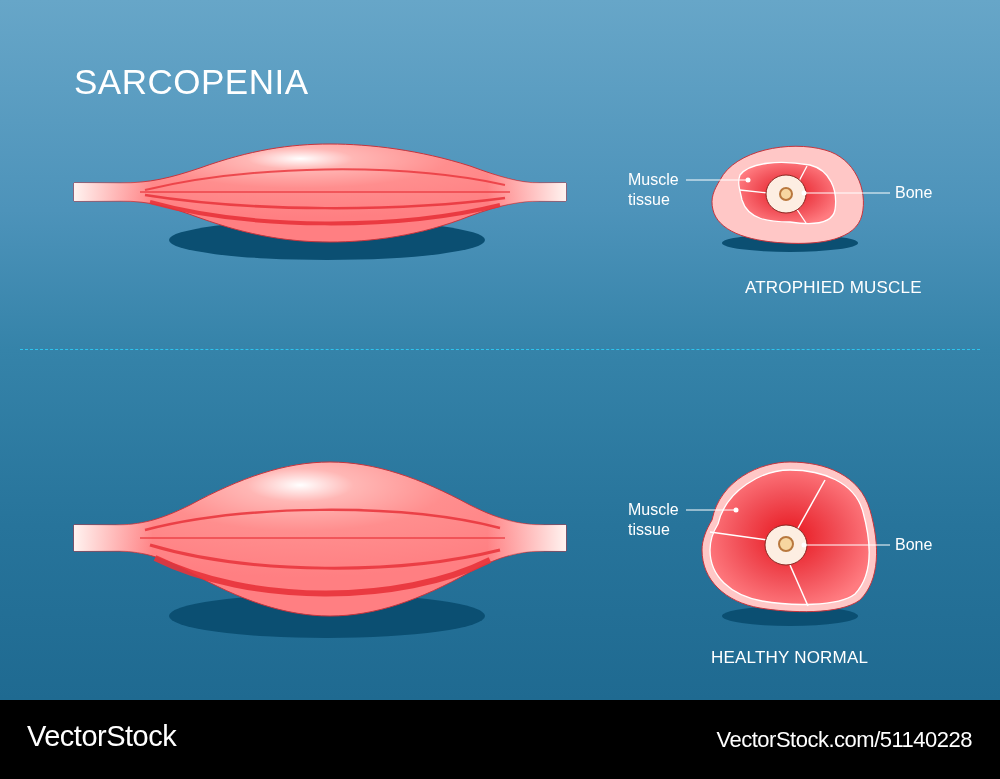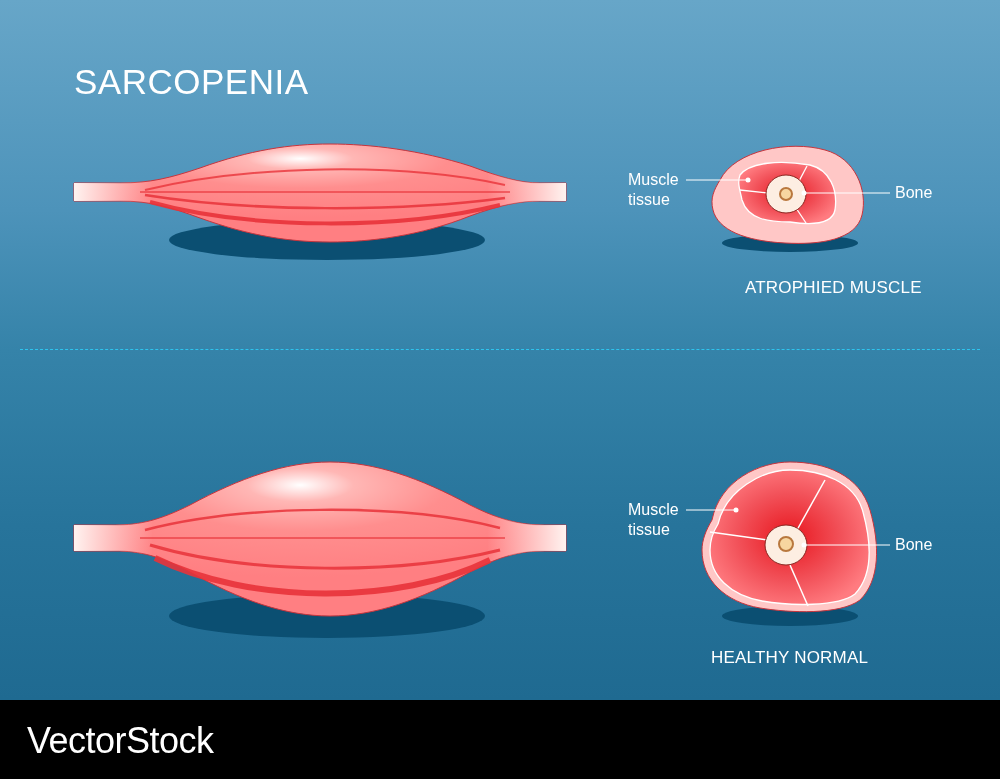--- a/index.html
+++ b/index.html
@@ -10,21 +10,21 @@
     overflow: hidden;
   }
   .section-title { position: absolute; left: 74px; color: #ffffff; font-size: 35px; letter-spacing: 0.5px; }
   .label { position: absolute; color: #ffffff; font-size: 16px; line-height: 20px; }
   .caption { position: absolute; color: #ffffff; font-size: 17px; letter-spacing: 0.2px; }
   .divider { position: absolute; left: 20px; top: 349px; width: 960px; height: 0; border-top: 1px dashed #2ec4ee; }
   svg.fig { position: absolute; overflow: visible; }
   .footer {
     position: absolute; left: 0; top: 700px; width: 1000px; height: 79px; background: #000000;
   }
-  .brand { position: absolute; left: 27px; top: 20px; color: #ffffff; font-size: 36px; letter-spacing: -0.5px; }
+  .brand { position: absolute; left: 27px; top: 20px; color: #ffffff; font-size: 29px; letter-spacing: -0.5px; }
   .brand-id { position: absolute; right: 28px; top: 27px; color: #ffffff; font-size: 22px; letter-spacing: -0.5px; }
 </style>
 </head>
 <body>
 
 <div class="canvas">
 
   <div class="section-title" style="top:62px;">SARCOPENIA</div>
 
   <svg class="fig" style="left:0;top:0;" width="1000" height="700">
@@ -118,13 +118,14 @@
   <div class="label" style="left:628px;top:500px;">
     <div>Muscle</div>
     <div>tissue</div>
   </div>
   <div class="label" style="left:895px;top:535px;">Bone</div>
   <div class="caption" style="left:711px;top:648px;">HEALTHY NORMAL</div>
 </div>
 
 <div class="footer">
   <div class="brand">VectorStock</div>
+  <div class="brand-id">VectorStock.com/51140228</div>
 </div>
 
 </body></html>

